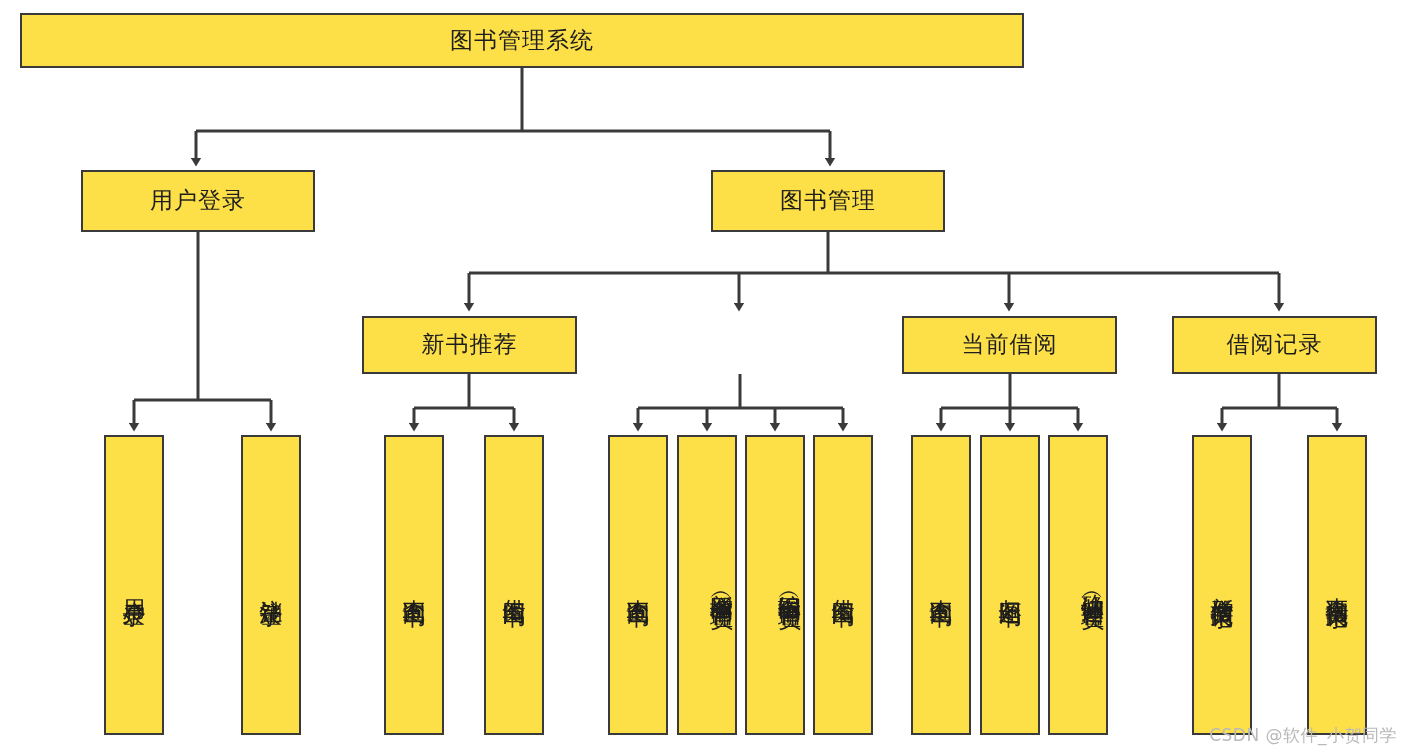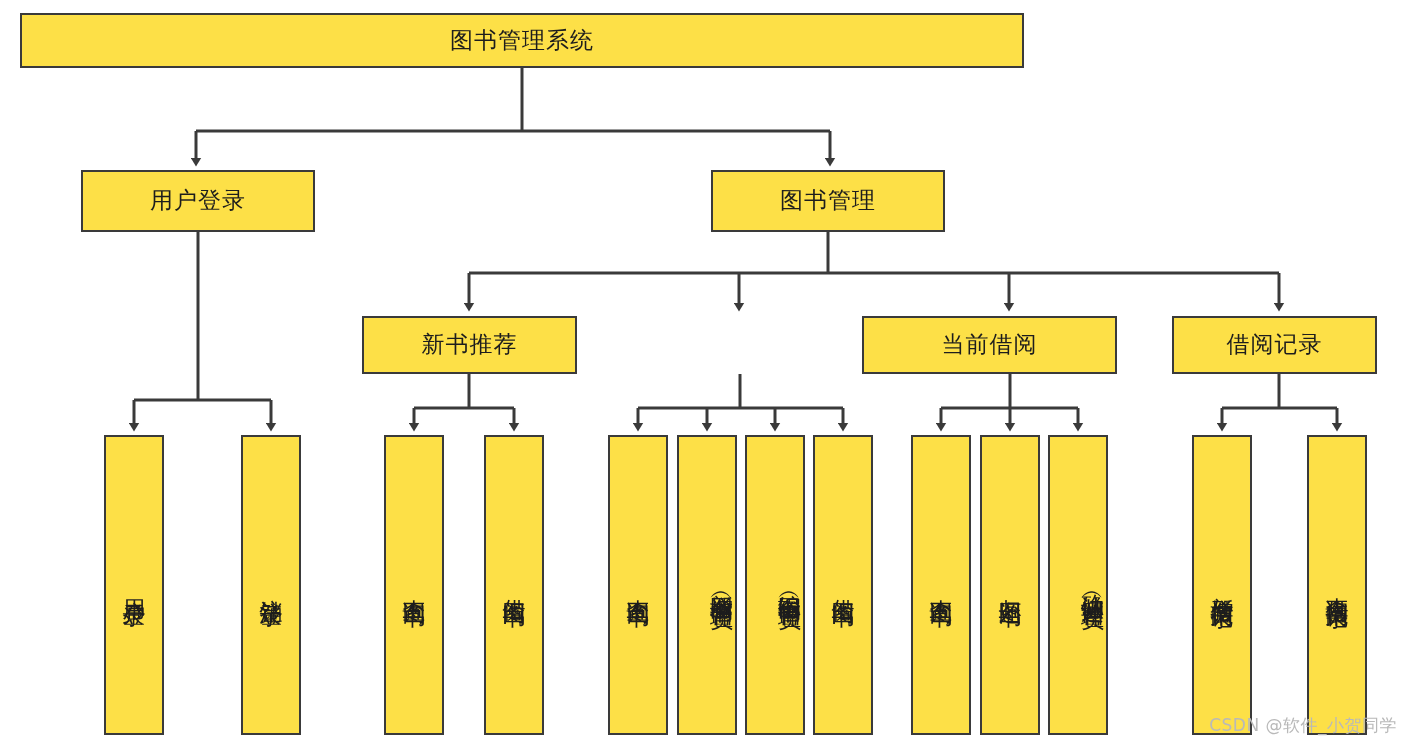--- a/index.html
+++ b/index.html
@@ -53,21 +53,21 @@
   .node .lbl {
     display: block;
   }
   .node.v .lbl {
     writing-mode: vertical-rl;
     text-orientation: upright;
   }
   #watermark {
     position: absolute;
     right: 8px;
-    bottom: 10px;
+    bottom: 0;
     font-size: 17px;
     color: #b9b9b9;
     letter-spacing: 0.5px;
     white-space: nowrap;
     pointer-events: none;
     margin-top: 8px;
   }
 </style>
 </head>
 <body>
@@ -131,21 +131,21 @@
   <div class="node h" style="left:81px; top:170px; width:234px; height:62px;">
     <span class="lbl">用户登录</span>
   </div>
   <div class="node h" style="left:362px; top:316px; width:215px; height:58px;">
     <span class="lbl">新书推荐</span>
   </div>
 
   <div class="node h" style="left:711px; top:170px; width:234px; height:62px;">
     <span class="lbl">图书管理</span>
   </div>
-  <div class="node h" style="left:862px; top:316px; width:255px; height:58px;">
+  <div class="node h" style="left:902px; top:316px; width:215px; height:58px;">
     <span class="lbl">当前借阅</span>
   </div>
   <div class="node h" style="left:1172px; top:316px; width:205px; height:58px;">
     <span class="lbl">借阅记录</span>
   </div>
 
   <div class="node v" style="left:104px; top:435px; width:60px; height:300px;">
     <span class="lbl">用户登录</span>
   </div>
   <div class="node v" style="left:241px; top:435px; width:60px; height:300px;">

